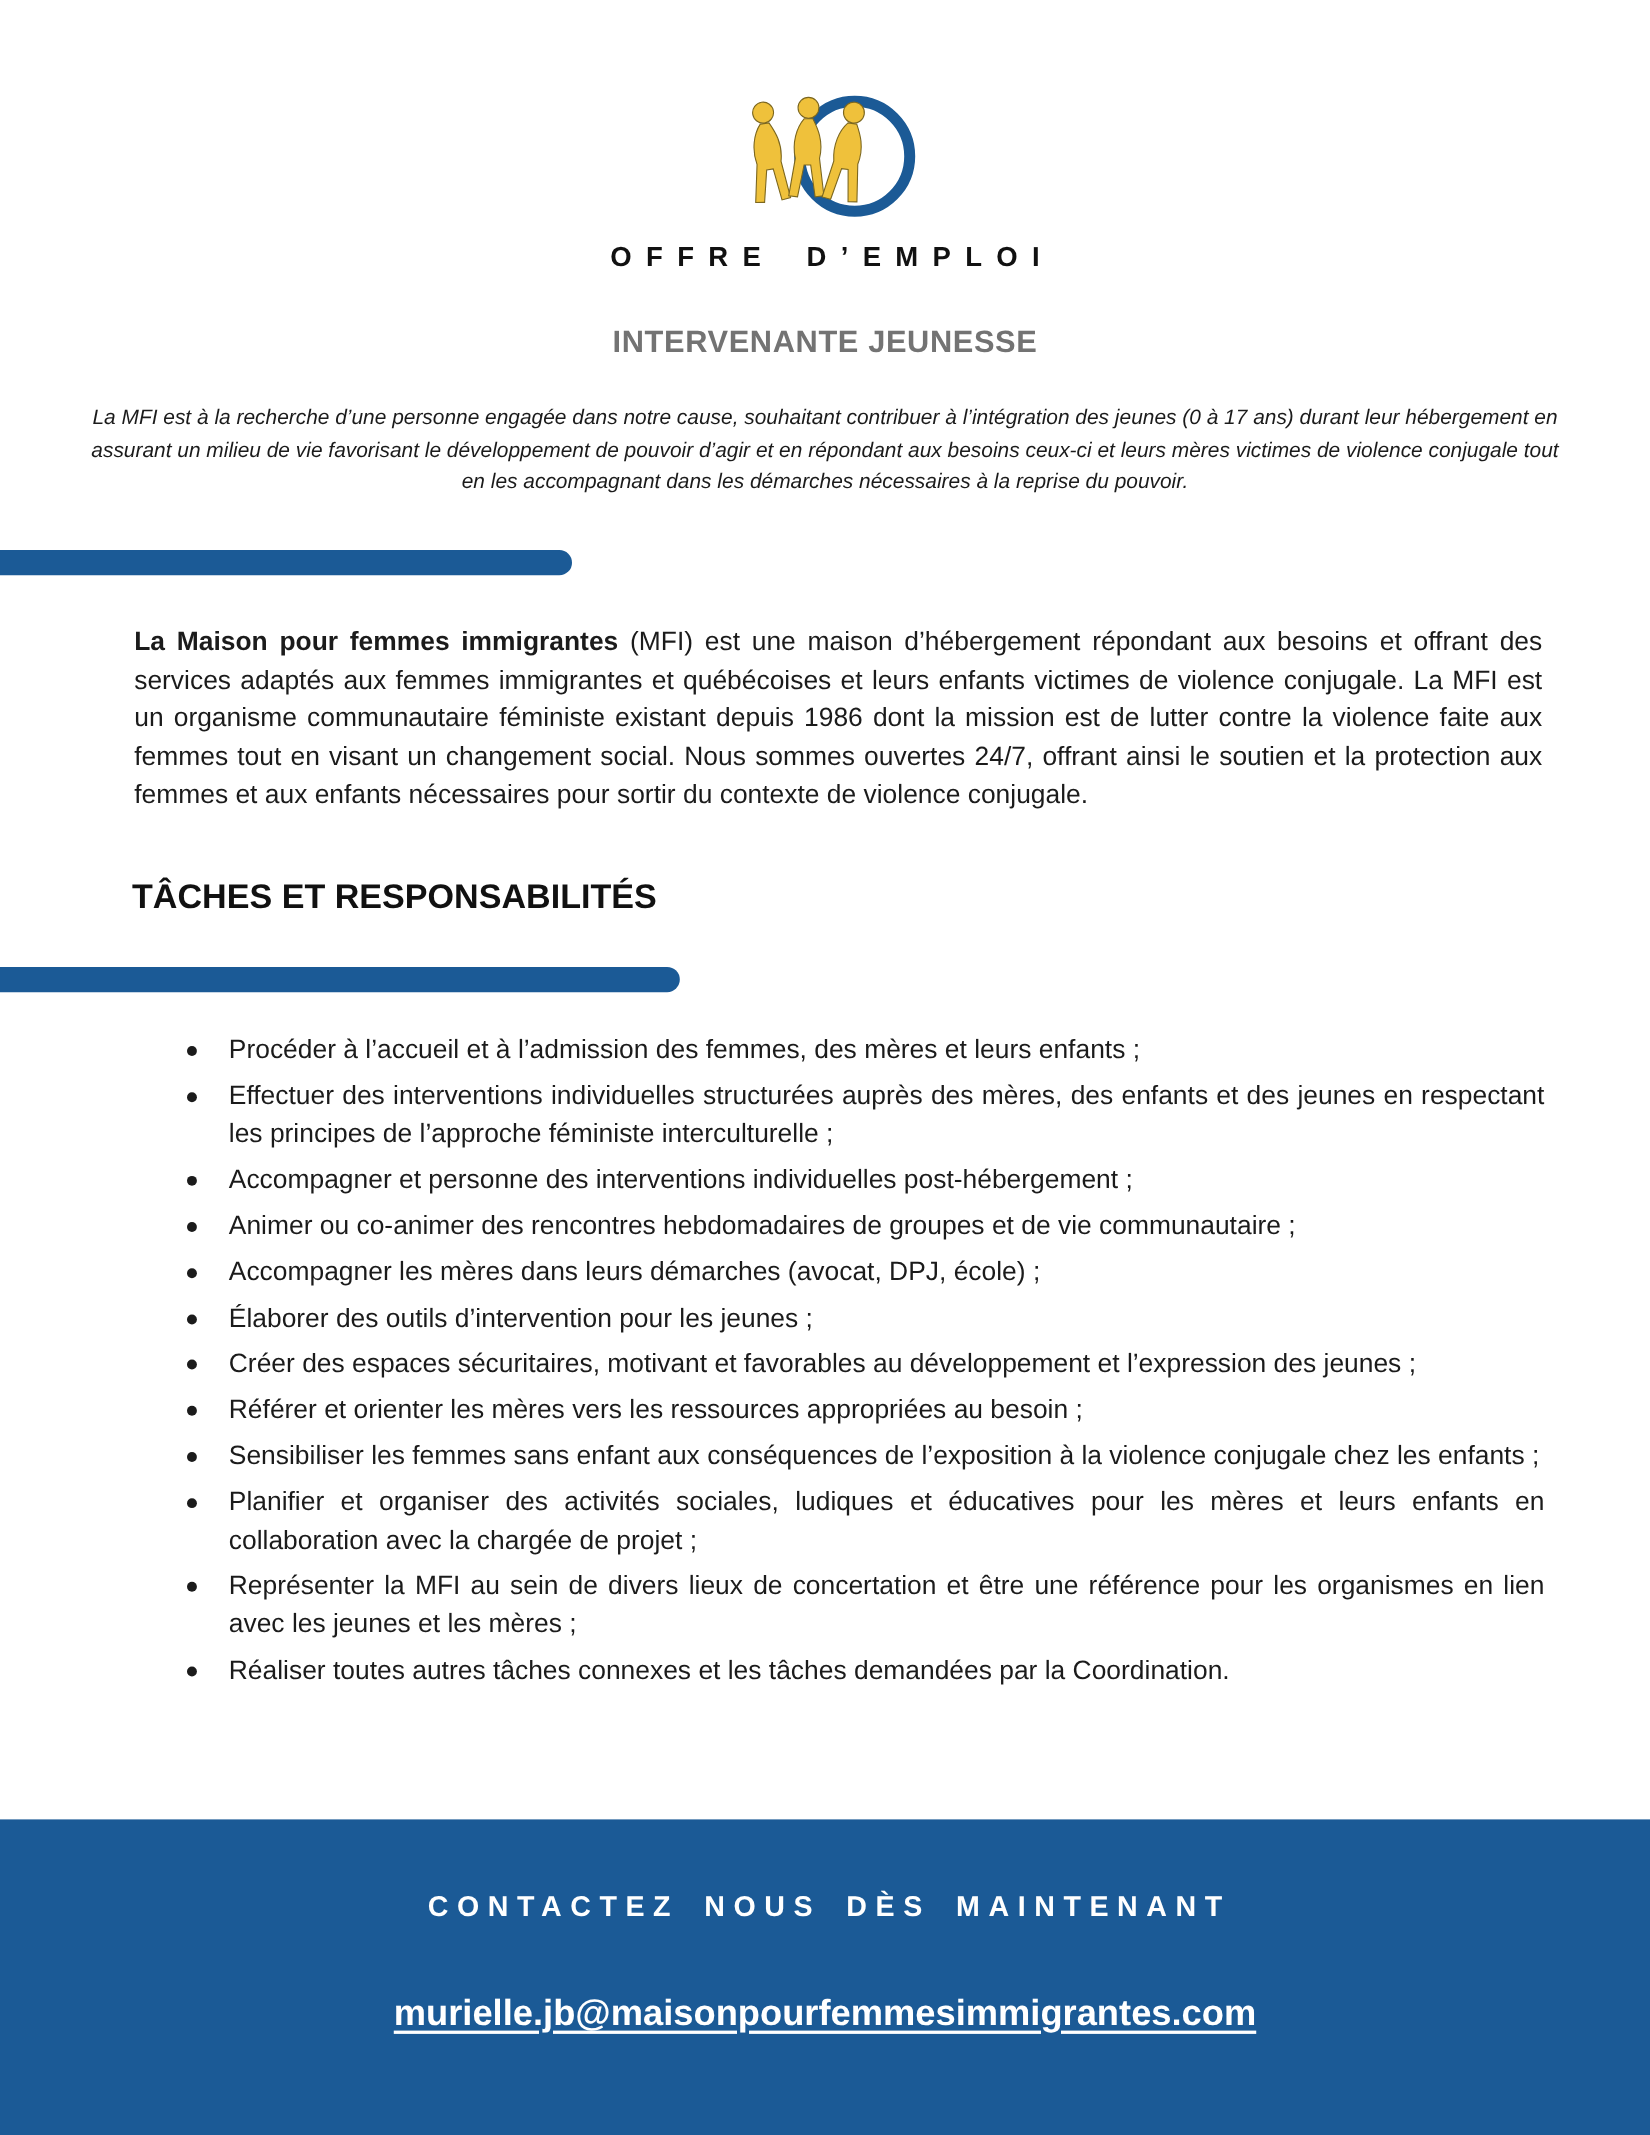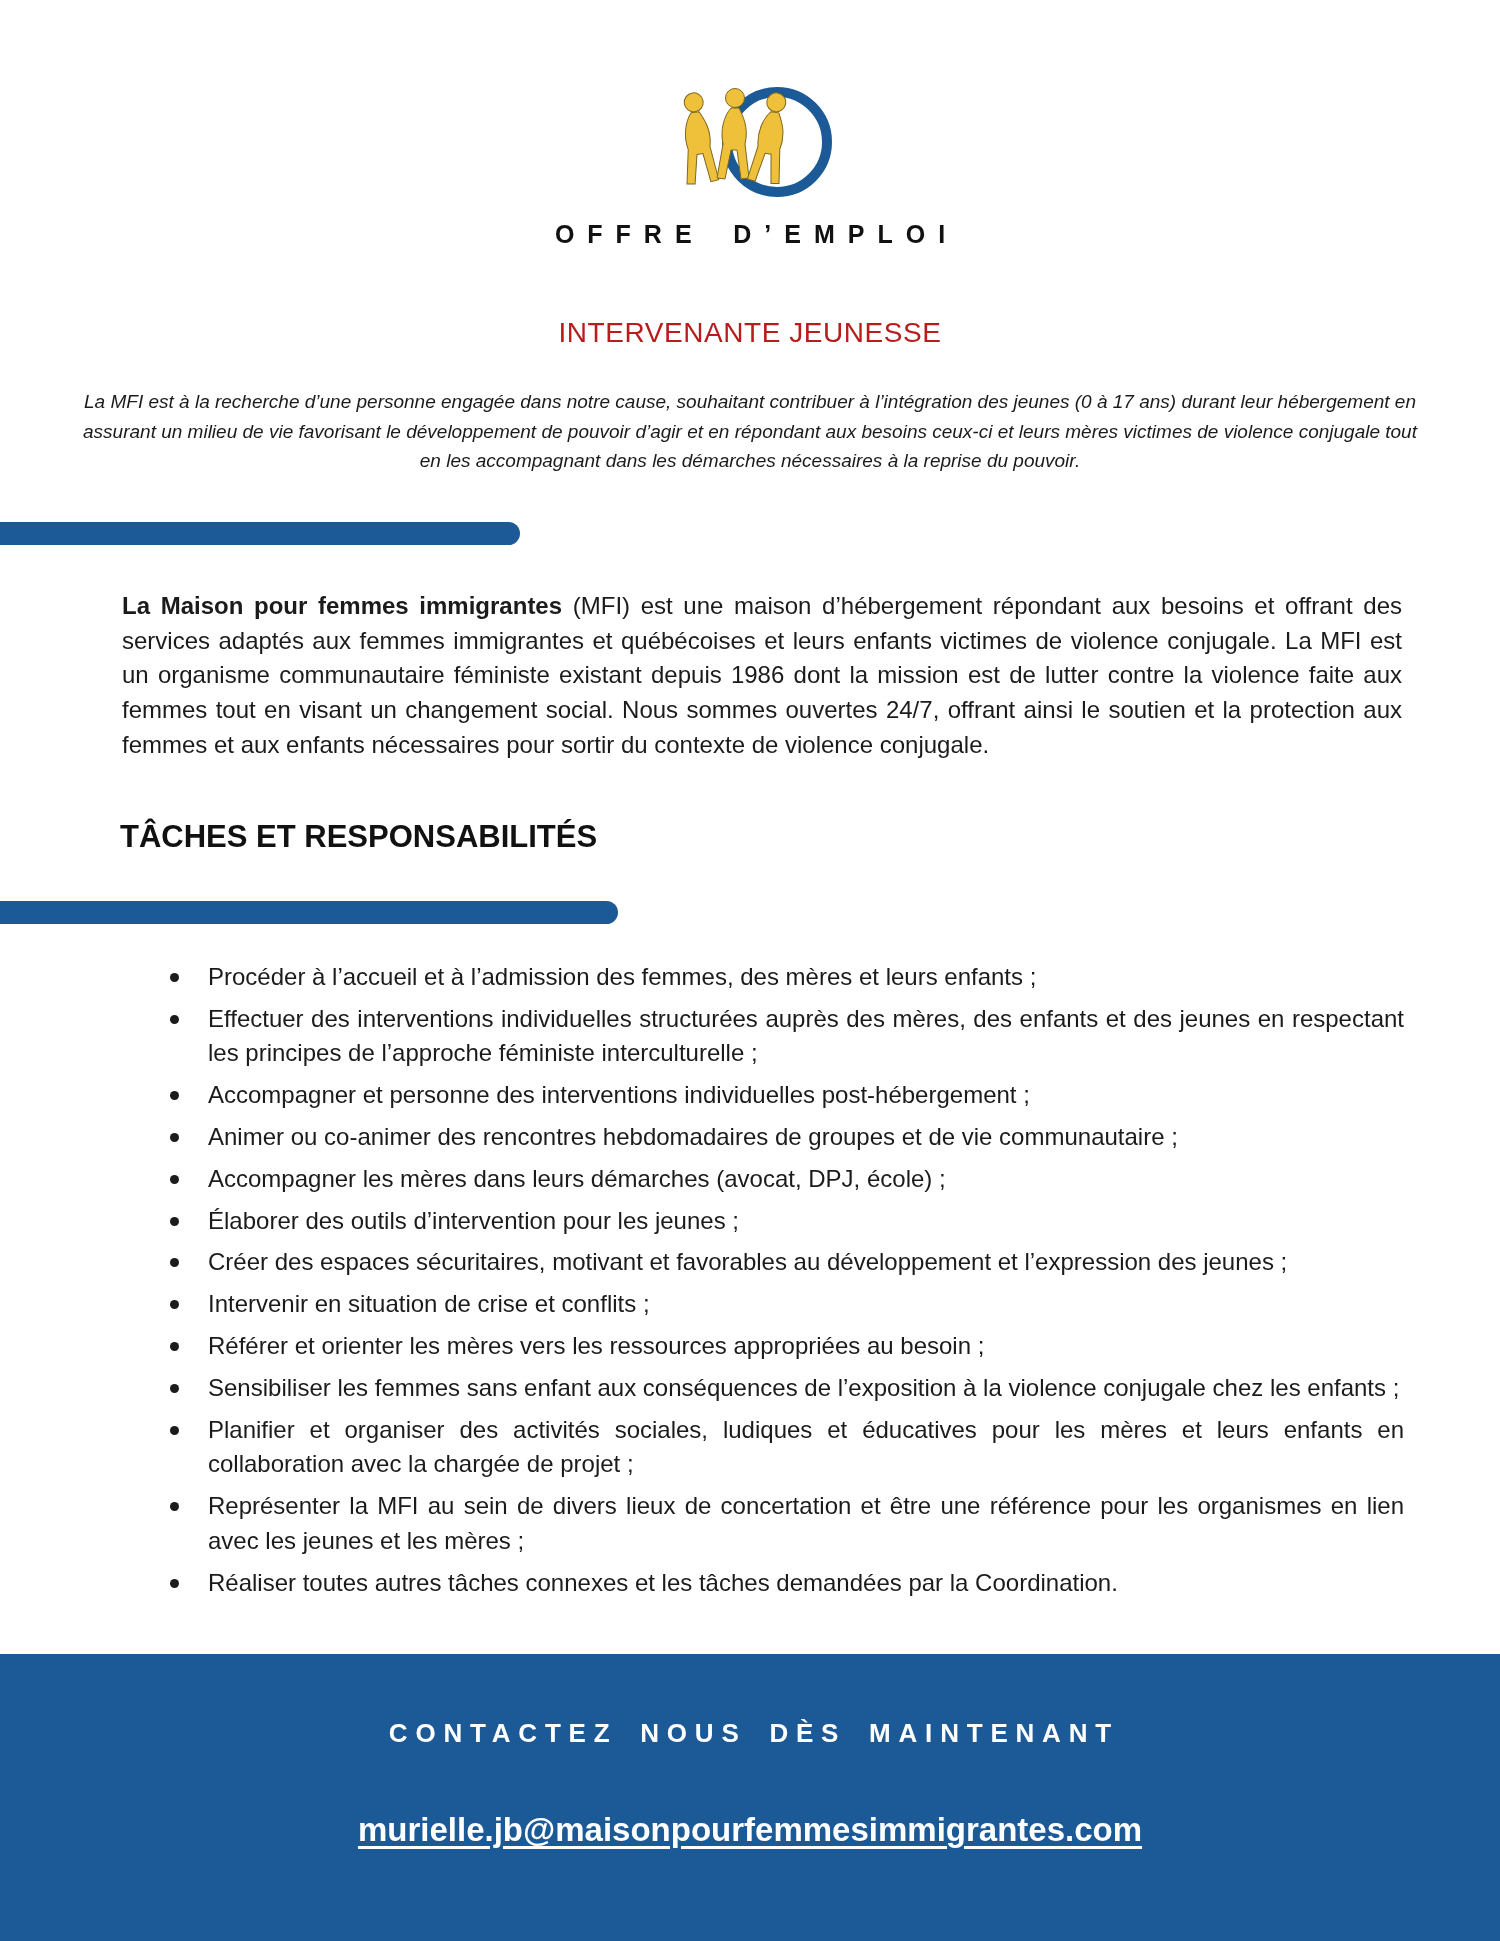--- a/index.html
+++ b/index.html
@@ -27,25 +27,25 @@
   .offre-label{
     margin-top:10px;
     font-size:25px;
     font-weight:bold;
     letter-spacing:0.52em;
     text-indent:0.52em;
     word-spacing:0.35em;
     color:#111;
   }
   .job-title{
-    margin:68px 0 0;
+    margin:46px 0 0;
     font-size:28px;
-    font-weight:normal;
+    font-weight:bold;
     letter-spacing:0.02em;
-    color:#b91c1c;
+    color:#737373;
   }
   .intro{
     font-style:italic;
     font-size:19px;
     line-height:1.56;
     margin:38px 78px 0;
     text-align:center;
   }
 
   
@@ -158,21 +158,20 @@
     <h2 class="section-heading">TÂCHES ET RESPONSABILITÉS</h2>
     <div class="accent-bar bar-taches"></div>
     <ul class="task-list">
       <li>Procéder à l’accueil et à l’admission des femmes, des mères et leurs enfants ;</li>
       <li>Effectuer des interventions individuelles structurées auprès des mères, des enfants et des jeunes en respectant les principes de l’approche féministe interculturelle ;</li>
       <li>Accompagner et personne des interventions individuelles post-hébergement ;</li>
       <li>Animer ou co-animer des rencontres hebdomadaires de groupes et de vie communautaire ;</li>
       <li>Accompagner les mères dans leurs démarches (avocat, DPJ, école) ;</li>
       <li>Élaborer des outils d’intervention pour les jeunes ;</li>
       <li>Créer des espaces sécuritaires, motivant et favorables au développement et l’expression des jeunes ;</li>
-      <li>Intervenir en situation de crise et conflits ;</li>
       <li>Référer et orienter les mères vers les ressources appropriées au besoin ;</li>
       <li>Sensibiliser les femmes sans enfant aux conséquences de l’exposition à la violence conjugale chez les enfants ;</li>
       <li>Planifier et organiser des activités sociales, ludiques et éducatives pour les mères et leurs enfants en collaboration avec la chargée de projet ;</li>
       <li>Représenter la MFI au sein de divers lieux de concertation et être une référence pour les organismes en lien avec les jeunes et les mères ;</li>
       <li>Réaliser toutes autres tâches connexes et les tâches demandées par la Coordination.</li>
     </ul>
   </section>
 
   <footer class="footer">
     <div class="footer-cta">CONTACTEZ NOUS DÈS MAINTENANT</div>

